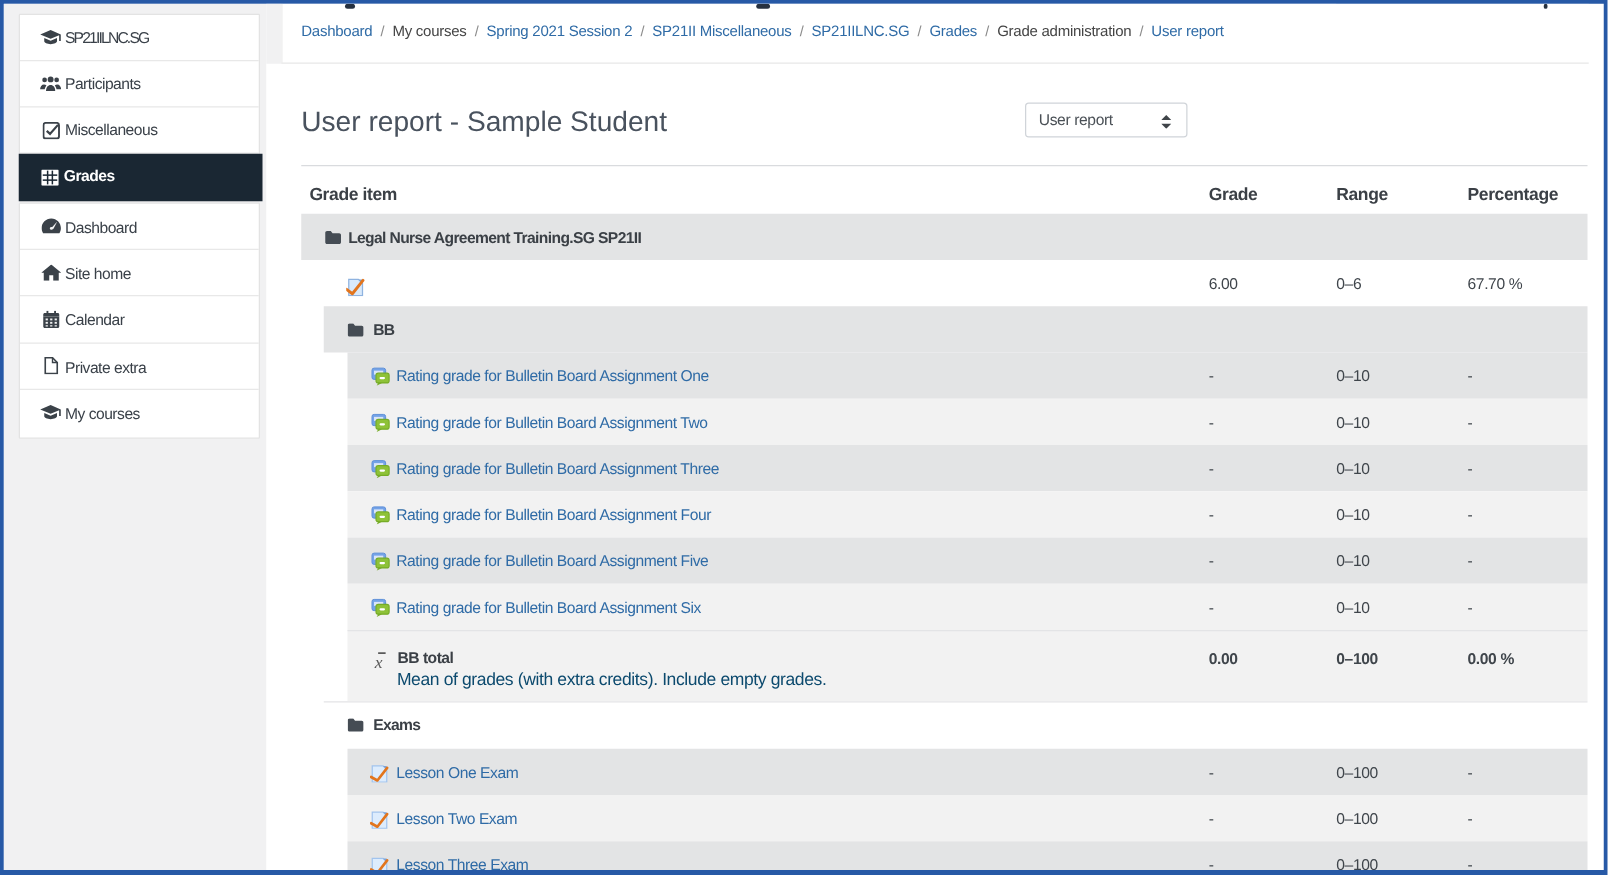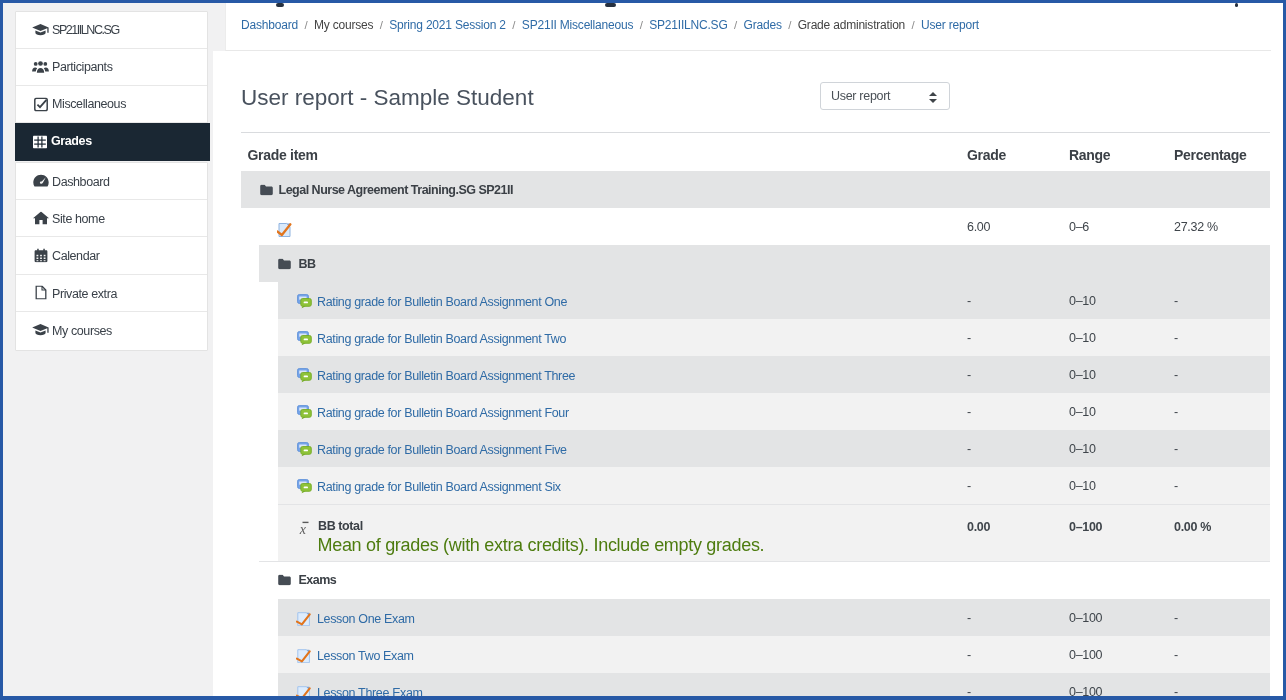--- a/index.html
+++ b/index.html
@@ -192,21 +192,21 @@
     <div class="trow r37 item">
       <span class="icon" style="left:36.5px;margin-top:2px">
           <svg width="16" height="16" viewBox="0 0 16 16">
             <path d="M2 2.5H9.7L13 5.8V15.5H2Z" fill="#d9e9fa" stroke="#8fb3e0" stroke-width="1"></path>
             <path d="M9.7 2.5L13 5.8V2.5Z" fill="#7ba3d8"></path>
             <path d="M0.3 10.5L4.9 14L13.4 3.3" stroke="#e2751d" stroke-width="2.3" fill="none" stroke-linecap="round" stroke-linejoin="round"></path>
           </svg>
         </span>
       <span class="txt val g1">6.00</span>
         <span class="txt val g2">0–6</span>
-        <span class="txt val g3">27.32 %</span>
+        <span class="txt val g3">67.70 %</span>
     </div>
     <div class="trow r37 cat">
         <div class="bg bgray" style="left:18.5px"></div>
       <span class="icon" style="left:37px">
           <svg width="13" height="11" viewBox="0 0 16 14">
             <path d="M0 2.2C0 1.2.8.4 1.8.4H5.6L7.4 2.6H14.2C15.2 2.6 16 3.4 16 4.4V11.8C16 12.8 15.2 13.6 14.2 13.6H1.8C.8 13.6 0 12.8 0 11.8Z" fill="#454c54"></path>
           </svg>
         </span>
       <span class="txt" style="left:58px">BB</span>
     </div>
@@ -308,21 +308,21 @@
     </div>
     <div class="trow item" style="height:57px">
         <div class="bg blight" style="left:37px;border-top:1px solid #e3e4e6"></div>
       <span style="position:absolute;left:56.5px;top:16.5px">
           <svg width="16" height="15" viewBox="0 0 16 15">
             <line x1="5.5" y1="1.4" x2="11.5" y2="1.4" stroke="#5a5a5a" stroke-width="1.4"></line>
             <text x="2.8" y="13.2" font-family="Liberation Serif" font-style="italic" font-size="14" fill="#5a5a5a">x</text>
           </svg>
         </span>
       <span style="position:absolute;left:77.5px;top:15px;font-weight:bold;color:#3b4046;font-size:12.5px;letter-spacing:-0.4px">BB total</span>
-      <span style="position:absolute;left:77px;top:30.5px;font-size:18px;letter-spacing:-0.3px;color:#4d7c0f">Mean of grades (with extra credits). Include empty grades.</span>
+      <span style="position:absolute;left:77px;top:30.5px;font-size:14px;letter-spacing:-0.3px;color:#0c4a6e">Mean of grades (with extra credits). Include empty grades.</span>
       <span class="val g1" style="position:absolute;top:16px;font-weight:bold">0.00</span>
       <span class="val g2" style="position:absolute;top:16px;font-weight:bold">0–100</span>
       <span class="val g3" style="position:absolute;top:16px;font-weight:bold">0.00 %</span>
     </div>
     <div class="trow cat" style="height:38px">
         <div class="bg" style="left:18.5px;border-top:1px solid #e3e4e6"></div>
       <span class="icon" style="left:37px">
           <svg width="13" height="11" viewBox="0 0 16 14">
             <path d="M0 2.2C0 1.2.8.4 1.8.4H5.6L7.4 2.6H14.2C15.2 2.6 16 3.4 16 4.4V11.8C16 12.8 15.2 13.6 14.2 13.6H1.8C.8 13.6 0 12.8 0 11.8Z" fill="#454c54"></path>
           </svg>

